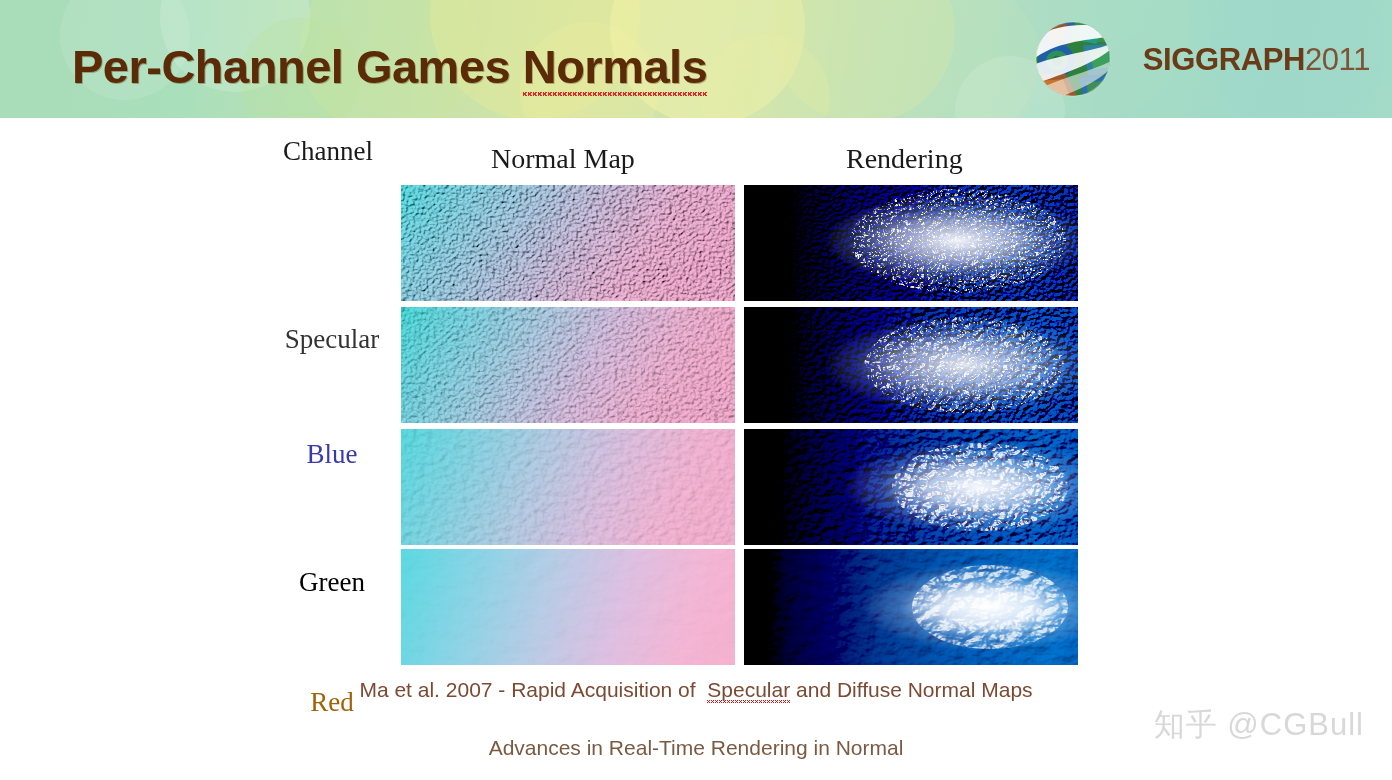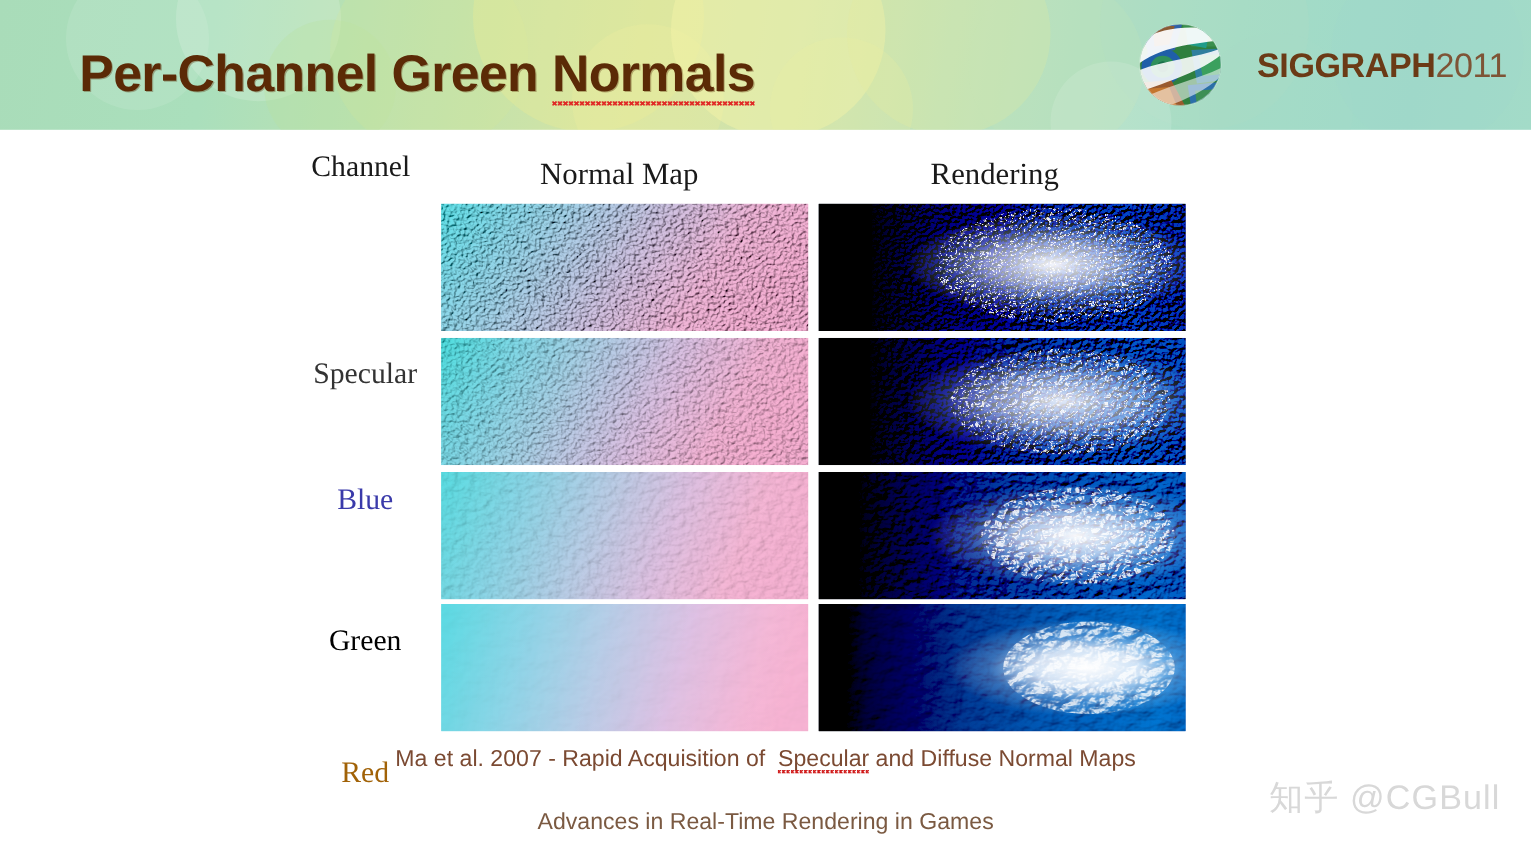--- a/index.html
+++ b/index.html
@@ -214,21 +214,21 @@
       <div class="bub" style="left:700px;  top:34px;   width:130px; height:130px; background:rgba(236,238,162,0.26);"></div>
       <div class="bub" style="left:770px;  top:-62px;  width:185px; height:185px; background:rgba(228,236,158,0.30);"></div>
       <div class="bub" style="left:880px;  top:-20px;  width:160px; height:160px; background:rgba(200,230,180,0.24);"></div>
       <div class="bub" style="left:1000px; top:-72px;  width:190px; height:190px; background:rgba(176,222,196,0.26);"></div>
       <div class="bub" style="left:1090px; top:30px;   width:140px; height:140px; background:rgba(168,218,200,0.22);"></div>
       <div class="bub" style="left:1210px; top:-40px;  width:175px; height:175px; background:rgba(160,216,204,0.20);"></div>
       <div class="bub" style="left:60px;   top:-30px;  width:130px; height:130px; background:rgba(255,255,255,0.10);"></div>
       <div class="bub" style="left:955px;  top:56px;   width:110px; height:110px; background:rgba(255,255,255,0.12);"></div>
     </div>
 
-    <div id="title"><span>Per-Channel Green </span><span class="sp-err">Normals</span></div>
+    <div id="title"><span>Per-Channel Games </span><span class="sp-err">Normals</span></div>
 
     <div id="siggraph-lockup">
       <svg id="siggraph-mark" viewBox="0 0 100 100">
         <defs>
           <clipPath id="globeClip">
               <circle cx="50" cy="50" r="44"></circle>
             </clipPath>
         </defs>
         <g clip-path="url(#globeClip)">
           <rect x="0" y="0" width="100" height="100" fill="#2f7f3e"></rect>
@@ -511,17 +511,17 @@
         <rect width="334" height="116" fill="url(#rbg4)"></rect>
         <rect width="334" height="116" fill="url(#rbg4)" filter="url(#rbump4)"></rect>
         <rect width="334" height="116" fill="url(#spot4)"></rect>
         <ellipse cx="246" cy="58" rx="78" ry="42" fill="#ffffff" filter="url(#rspec4)" opacity="0.80"></ellipse>
       </svg>
     </div>
   </div>
 
   <div id="caption"><span>Ma et al. 2007 - Rapid Acquisition of &nbsp;</span><span class="sp-err2">Specular</span><span> and Diffuse Normal Maps</span></div>
 
-  <div id="footer-line">Advances in Real-Time Rendering in Games</div>
+  <div id="footer-line">Advances in Real-Time Rendering in Normal</div>
 
   <div id="watermark">知乎 @CGBull</div>
 
 </div>
 
 </body></html>

